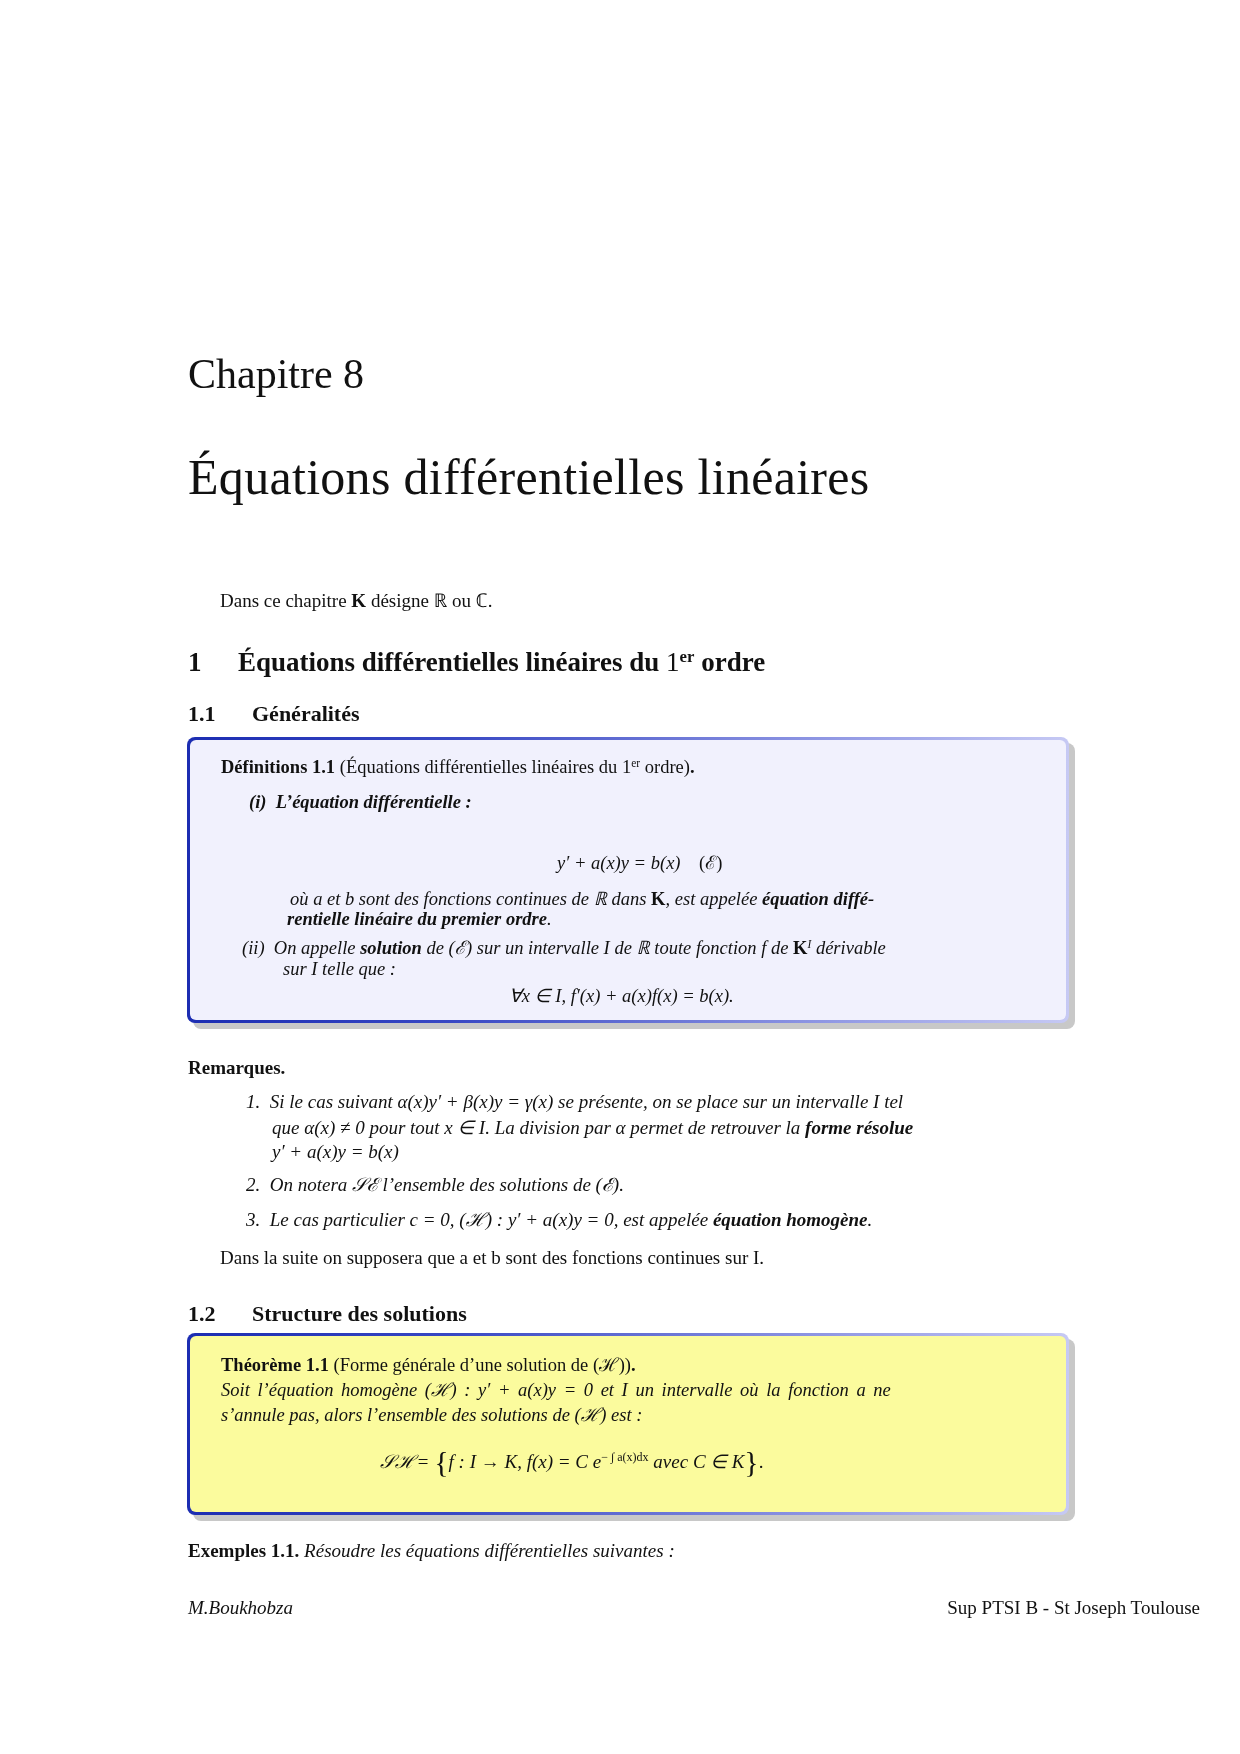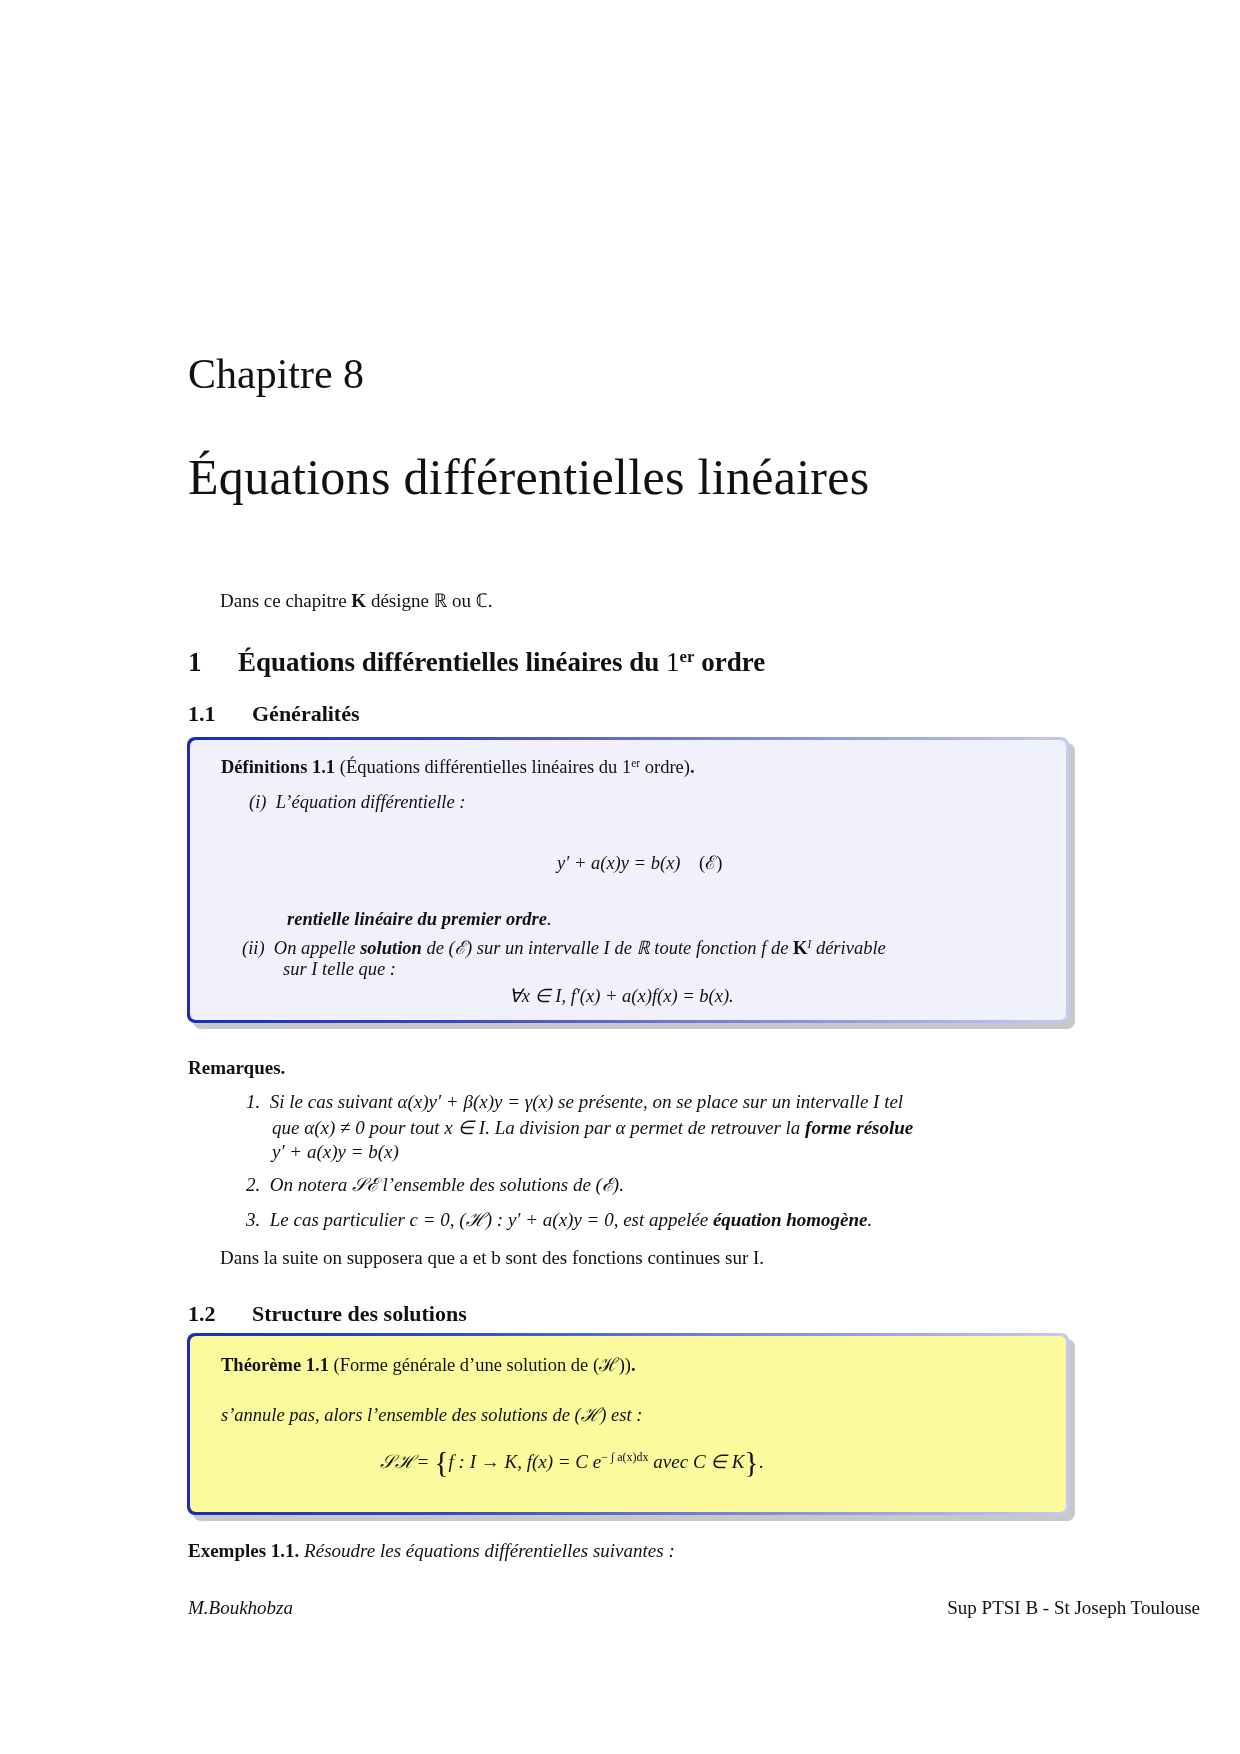--- a/index.html
+++ b/index.html
@@ -65,25 +65,28 @@
 
 <div id="defbox" class="box def">
   <div class="shadow"></div>
   <div class="frame">
       <div class="inner"></div>
     </div>
   <div class="content">
     <div class="line" style="left:34px; top:20px;">
       <b>Définitions 1.1</b><span> (Équations différentielles linéaires du 1</span><sup>er</sup><span> ordre)</span><b>.</b>
     </div>
-    <div class="line it" style="left:62px; top:55px;">
+    <div class="line it" style="left:62px; top:55px;font-weight:bold;">
       <span>(i)</span>&nbsp;&nbsp;<span>L’équation différentielle :</span>
     </div>
     <div class="line math" style="left:370px; top:112px;">
       <span>y′ + a(x)y = b(x)</span>&nbsp;&nbsp;&nbsp;&nbsp;<span class="up">(ℰ)</span>
+    </div>
+    <div class="line it" style="left:103px; top:148px;">
+      <span>où a et b sont des fonctions continues de ℝ dans </span><b class="up">K</b><span>, est appelée </span><b>équation diffé-</b>
     </div>
     <div class="line it" style="left:100px; top:172px;">
       <b>rentielle linéaire du premier ordre</b><span>.</span>
     </div>
     <div class="line it" style="left:55px; top:197px;">
       <span>(ii)</span>&nbsp;&nbsp;<span>On appelle </span><b>solution</b><span> de (ℰ) sur un intervalle I de ℝ toute fonction f de </span><b class="up">K</b><sup>I</sup><span> dérivable</span>
     </div>
     <div class="line it" style="left:96px; top:222px;">sur I telle que :</div>
     <div class="line math" style="left:322px; top:248px;">∀x ∈ I,  f′(x) + a(x)f(x) = b(x).</div>
   </div>
@@ -111,20 +114,21 @@
 
 <div id="thmbox" class="box thm">
   <div class="shadow"></div>
   <div class="frame">
       <div class="inner"></div>
     </div>
   <div class="content">
     <div class="line" style="left:34px; top:18px;">
       <b>Théorème 1.1</b><span> (Forme générale d’une solution de (ℋ))</span><b>.</b>
     </div>
+    <div class="line it" style="left:34px; top:43px; word-spacing:3px;">Soit l’équation homogène (ℋ)  : y′ + a(x)y = 0 et I un intervalle où la fonction a ne</div>
     <div class="line math" style="left:193px; top:112px; font-size:19px;">
       <span>𝒮ℋ = </span><span class="up" style="font-size:30px; vertical-align:-4px;">{</span><span>f : I → K, f(x) = C e</span><sup class="up" style="font-size:12px;">− ∫ a(x)dx</sup><span> avec </span><span>C ∈ K</span><span class="up" style="font-size:30px; vertical-align:-4px;">}</span><span class="up">.</span>
     </div>
     <div class="line it" style="left:34px; top:68px;">s’annule pas, alors l’ensemble des solutions de (ℋ) est :</div>
   </div>
 </div>
 
 <div id="ex" class="abs">
   <b>Exemples 1.1.</b><i> Résoudre les équations différentielles suivantes :</i>
 </div>

